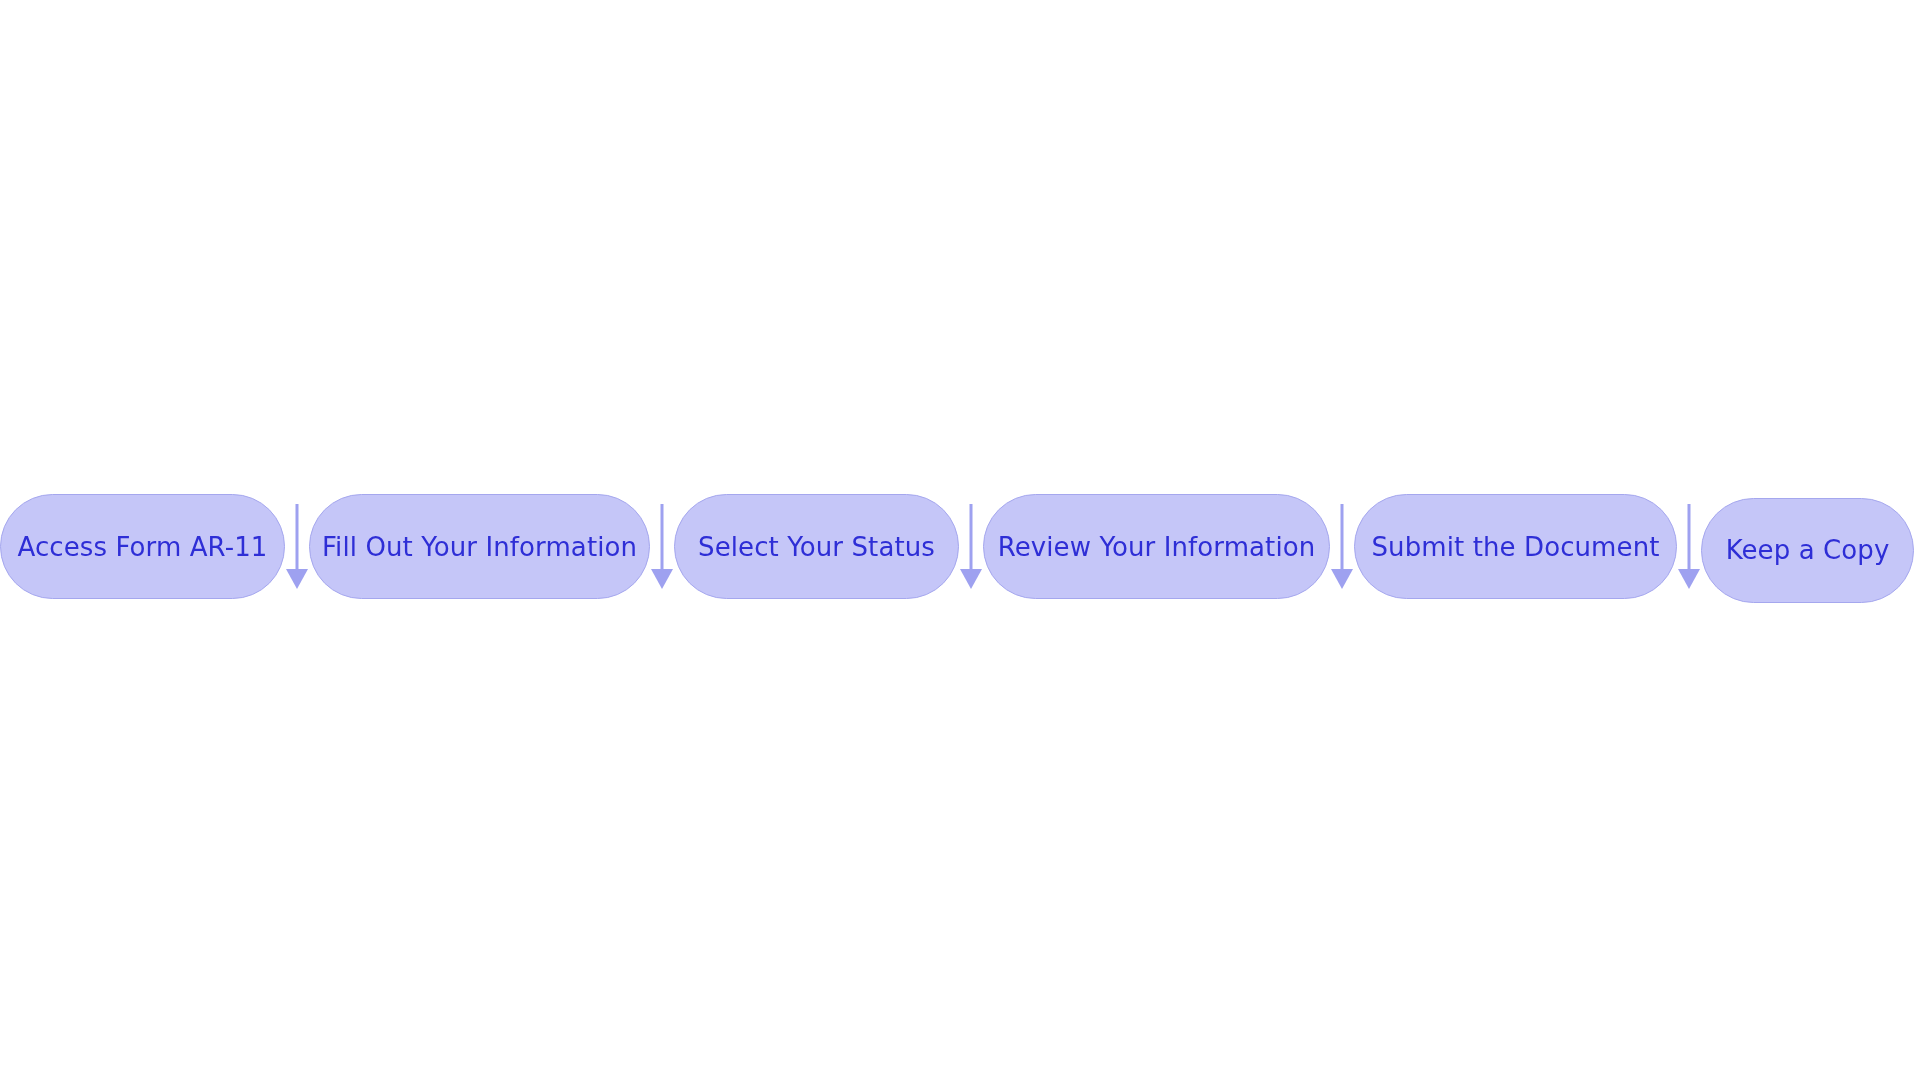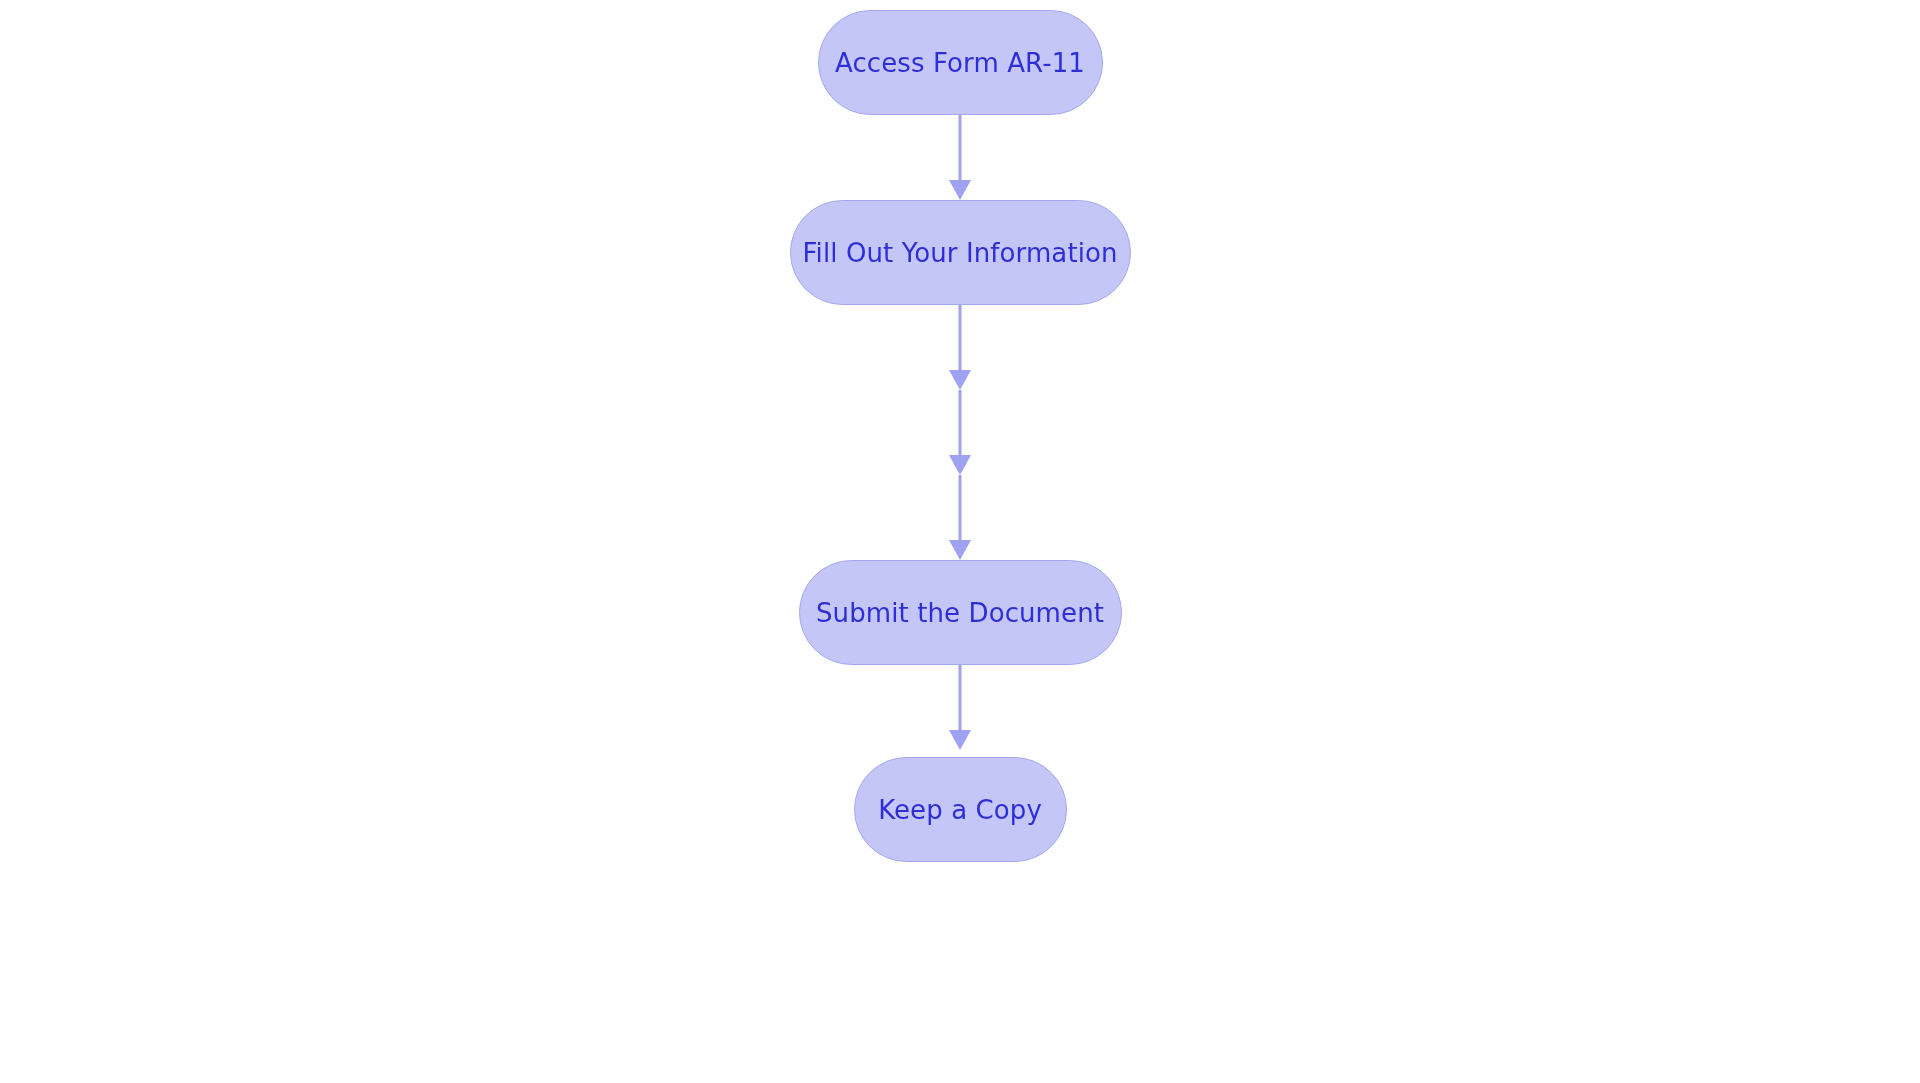--- a/index.html
+++ b/index.html
@@ -23,21 +23,20 @@
     background: #ffffff;
   }
 
   .flow-column {
     position: absolute;
     left: 0;
     top: 0;
     width: 1920px;
     height: 1083px;
     display: flex;
-    flex-direction: column;
     align-items: center;
     justify-content: flex-start;
     padding-top: 10px;
   }
 
   
   .flow-node {
     position: relative;
     height: 105px;
     border-radius: 52.5px;
@@ -113,26 +112,32 @@
 
     <div class="flow-node n-w341">
       <span class="flow-node-label">Fill Out Your Information</span>
     </div>
 
     <div class="flow-connector">
       <div class="connector-stem"></div>
       <div class="connector-head"></div>
     </div>
 
+    <div class="flow-node n-w285">
+      <span class="flow-node-label">Select Your Status</span>
+    </div>
 
     <div class="flow-connector">
       <div class="connector-stem"></div>
       <div class="connector-head"></div>
     </div>
 
+    <div class="flow-node n-w347">
+      <span class="flow-node-label">Review Your Information</span>
+    </div>
 
     <div class="flow-connector">
       <div class="connector-stem"></div>
       <div class="connector-head"></div>
     </div>
 
     <div class="flow-node n-w323">
       <span class="flow-node-label">Submit the Document</span>
     </div>
 

